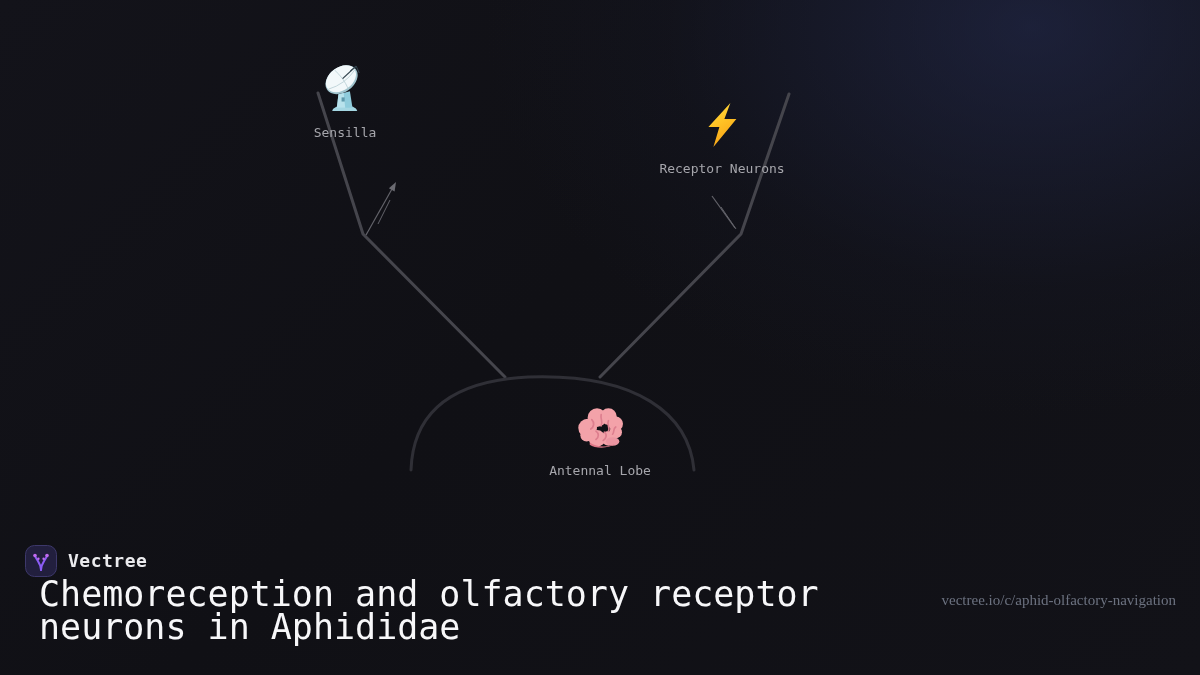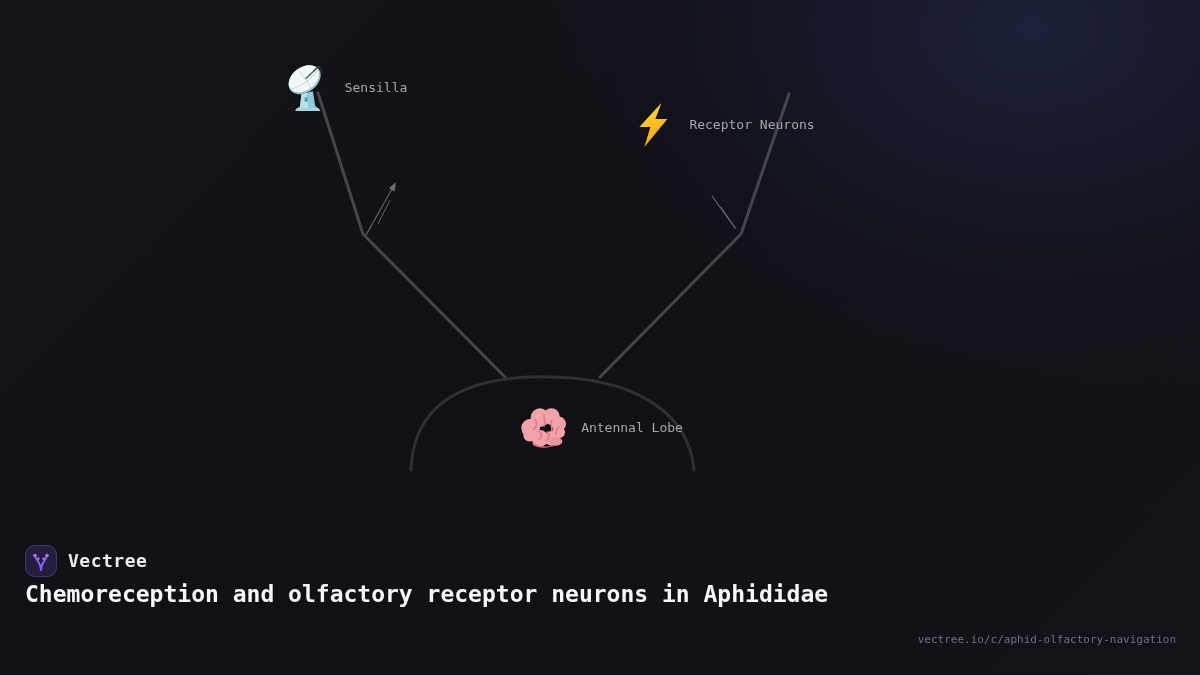--- a/index.html
+++ b/index.html
@@ -4,27 +4,27 @@
 <style>
   html,body{margin:0;padding:0;background:#0c0c10;}
   .stage{
     position:relative;width:1200px;height:675px;overflow:hidden;
     font-family:"DejaVu Sans Mono",monospace;
     background:
       radial-gradient(760px 540px at 86% 4%, rgba(36,43,80,.6), rgba(23,26,43,.25) 48%, rgba(0,0,0,0) 72%),
       linear-gradient(135deg,#13131a 0%,#101015 45%,#121218 100%);
   }
   .links{position:absolute;left:0;top:0;width:1200px;height:675px;}
-  .node{position:absolute;transform:translateX(-50%);display:flex;flex-direction:row;align-items:center;gap:12px;}
+  .node{position:absolute;transform:translateX(-50%);display:flex;flex-direction:column;align-items:center;gap:12px;}
   .node .label{font-size:13px;line-height:16px;color:#a6a6ac;white-space:nowrap;display:block;}
   .icon{display:block;}
   .footer-logo{position:absolute;left:25px;top:545px;width:32px;height:32px;}
   .brand{position:absolute;left:68px;top:551px;font-size:18px;line-height:20px;font-weight:bold;color:#ebebee;letter-spacing:.5px;}
-  .title{position:absolute;left:25px;top:578px;width:862px;font-size:23px;line-height:33px;font-weight:bold;color:#f7f7f9;}
-  .url{position:absolute;right:24px;top:632px;font-size:11px;line-height:16px;color:#6c7280;}
+  .title{position:absolute;left:39px;top:578px;width:862px;font-size:35px;line-height:33px;font-weight:normal;color:#f7f7f9;}
+  .url{position:absolute;right:24px;top:592px;font-size:15px;line-height:16px;color:#6c7280;font-family:Liberation Serif, serif;}
 </style>
 </head>
 <body>
 
 <div class="stage">
 
   <svg class="links" viewBox="0 0 1200 675" xmlns="http://www.w3.org/2000/svg">
     <path d="M318 93 L363 234 L505 377" stroke="#45454c" stroke-width="3" fill="none" stroke-linecap="round" stroke-linejoin="round"></path>
     <path d="M789 94 L741 234 L600 377" stroke="#45454c" stroke-width="3" fill="none" stroke-linecap="round" stroke-linejoin="round"></path>
     <path d="M411 470 C413 412 452 381 528 377 C638 373 689 415 694 470" stroke="#2f2f36" stroke-width="3" fill="none" stroke-linecap="round"></path>

